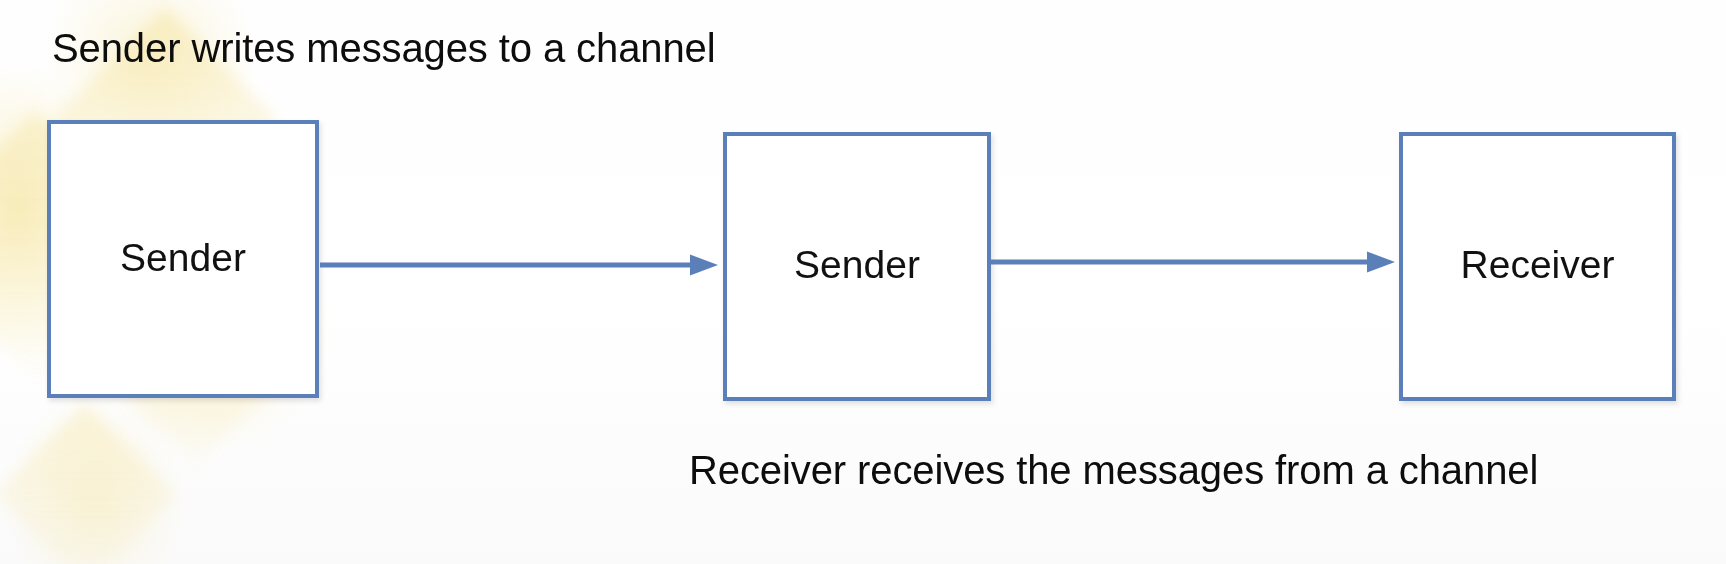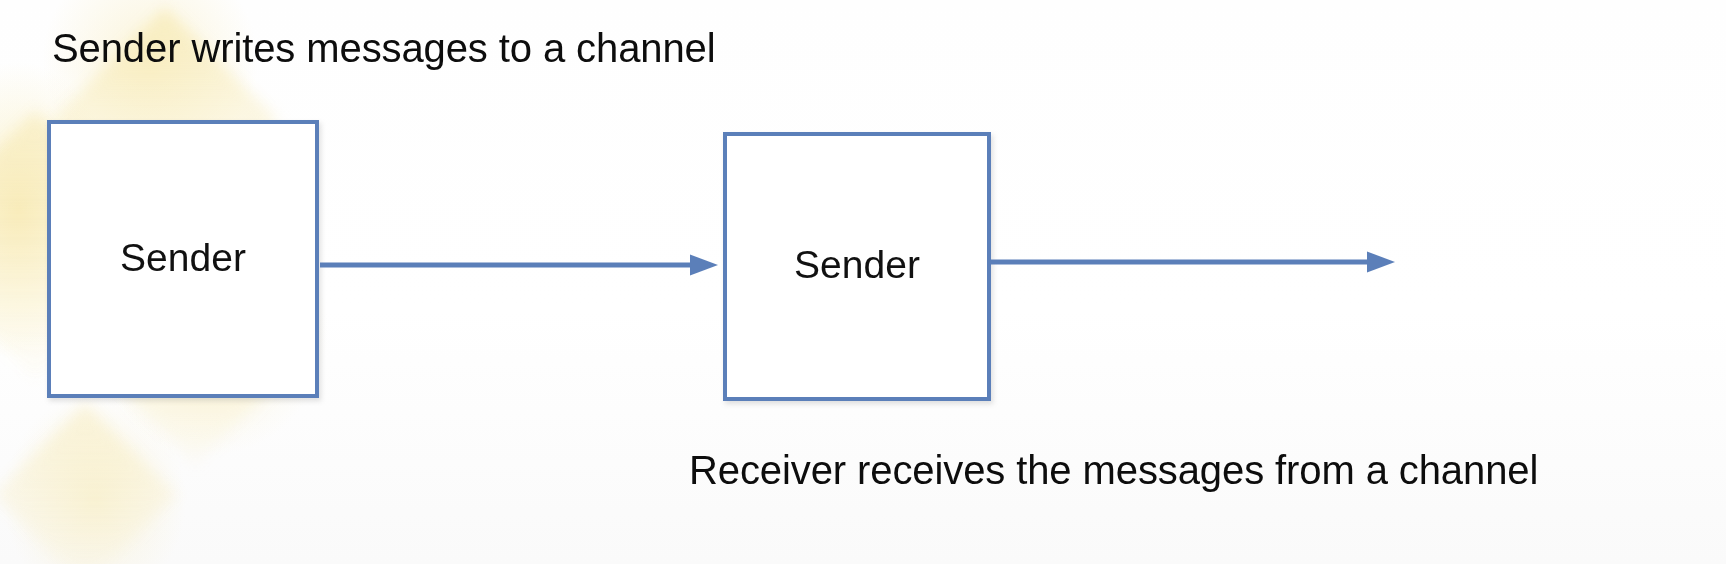--- a/index.html
+++ b/index.html
@@ -117,16 +117,19 @@
 
   <div class="node-box" id="box-channel">
     <span class="node-label">Sender</span>
   </div>
 
   <svg class="arrow" id="arrow-channel-receiver" viewBox="0 0 408 26" preserveAspectRatio="none">
     <line x1="0" y1="13" x2="378" y2="13" stroke="#5b7fb9" stroke-width="5"></line>
     <polygon points="376,2.5 404,13 376,23.5" fill="#5b7fb9"></polygon>
   </svg>
 
+  <div class="node-box" id="box-receiver">
+    <span class="node-label">Receiver</span>
+  </div>
 
   <div class="caption" id="bottom-caption">Receiver receives the messages from a channel</div>
 
 </div>
 
 </body></html>

